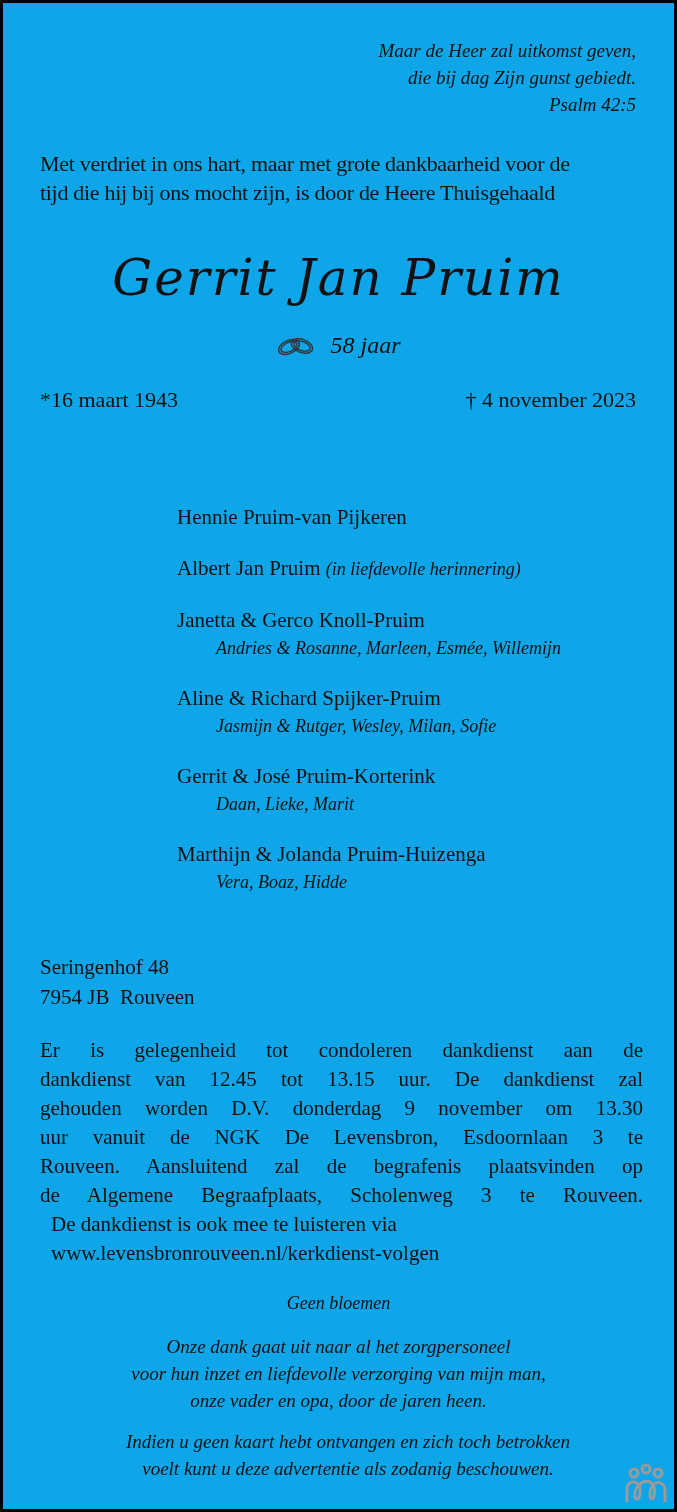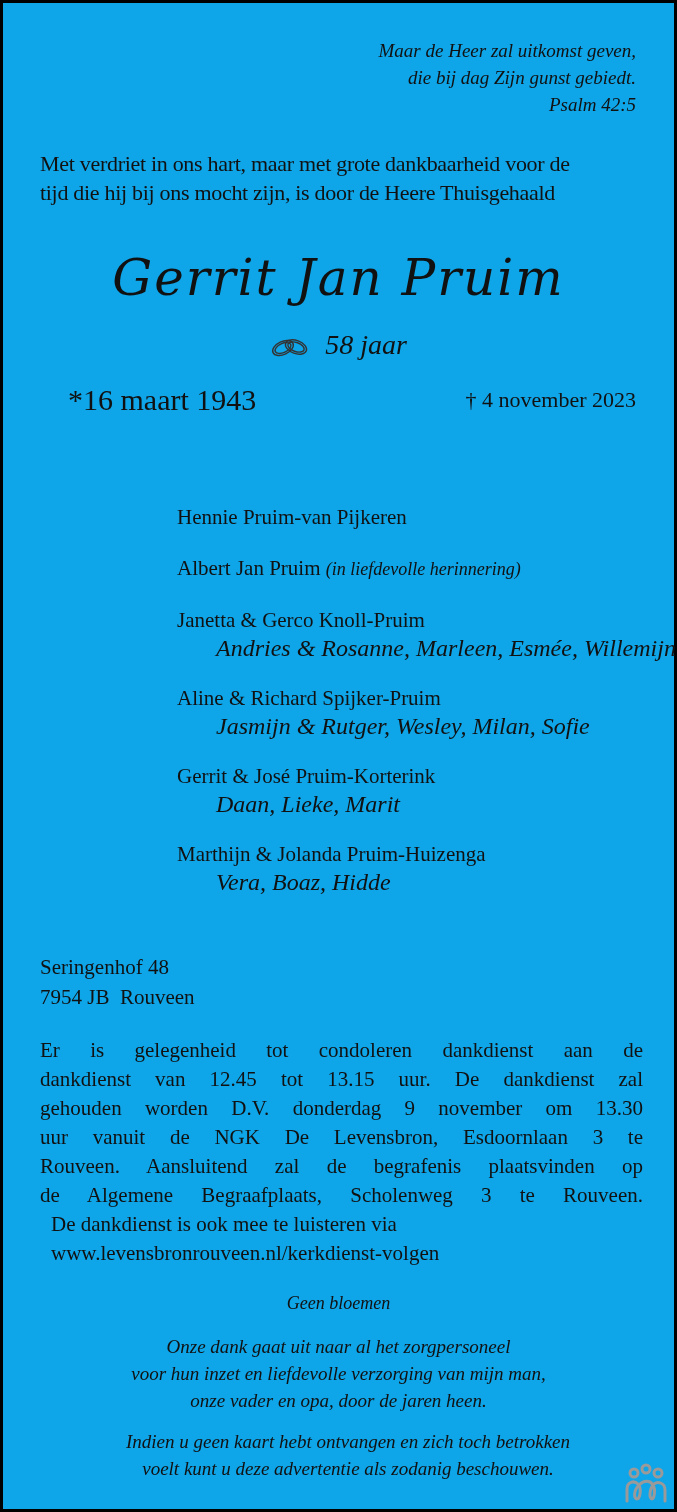--- a/index.html
+++ b/index.html
@@ -23,30 +23,30 @@
       font-size: 22px; line-height: 29px; letter-spacing: -0.3px;
     }
     .name {
       left: 0; right: 0; top: 240px; text-align: center;
       font-family: "DejaVu Serif", serif; font-style: italic;
       font-size: 50px; line-height: 70px; letter-spacing: 2px;
       font-weight: normal;
     }
     .married {
       left: 0; right: 0; top: 328px; text-align: center;
-      font-style: italic; font-size: 28px; line-height: 28px;
+      font-style: italic; font-size: 24px; line-height: 28px;
     }
     .married svg { vertical-align: -4px; margin-right: 8px; }
-    .born { left: 37px; top: 383px; font-size: 30px; line-height: 28px; margin-left: 28px; }
+    .born { left: 37px; top: 383px; font-size: 22px; line-height: 28px; }
     .died { right: 38px; top: 383px; font-size: 22px; line-height: 28px; text-align: right; }
     .family { left: 174px; top: 500px; width: 480px; }
     .fam-group { margin-bottom: 22px; }
     .fam-main { font-size: 21px; line-height: 29px; white-space: nowrap; }
     .fam-note { font-style: italic; font-size: 18px; }
-    .fam-kids { font-style: italic; font-size: 24px; line-height: 27px; padding-left: 39px; white-space: nowrap; }
+    .fam-kids { font-style: italic; font-size: 18px; line-height: 27px; padding-left: 39px; white-space: nowrap; }
     .address { left: 37px; top: 949px; font-size: 21px; line-height: 30px; }
     .service {
       left: 37px; top: 1033px; width: 603px;
       font-size: 21px; line-height: 29px; text-align: justify;
     }
     .service .line { display: block; text-align: justify; text-align-last: justify; white-space: nowrap; }
     .service .line.last { text-align-last: left; margin-left: 11px; }
     .noflowers {
       left: 0; right: 0; top: 1287px; text-align: center;
       font-style: italic; font-size: 18px; line-height: 26px;

